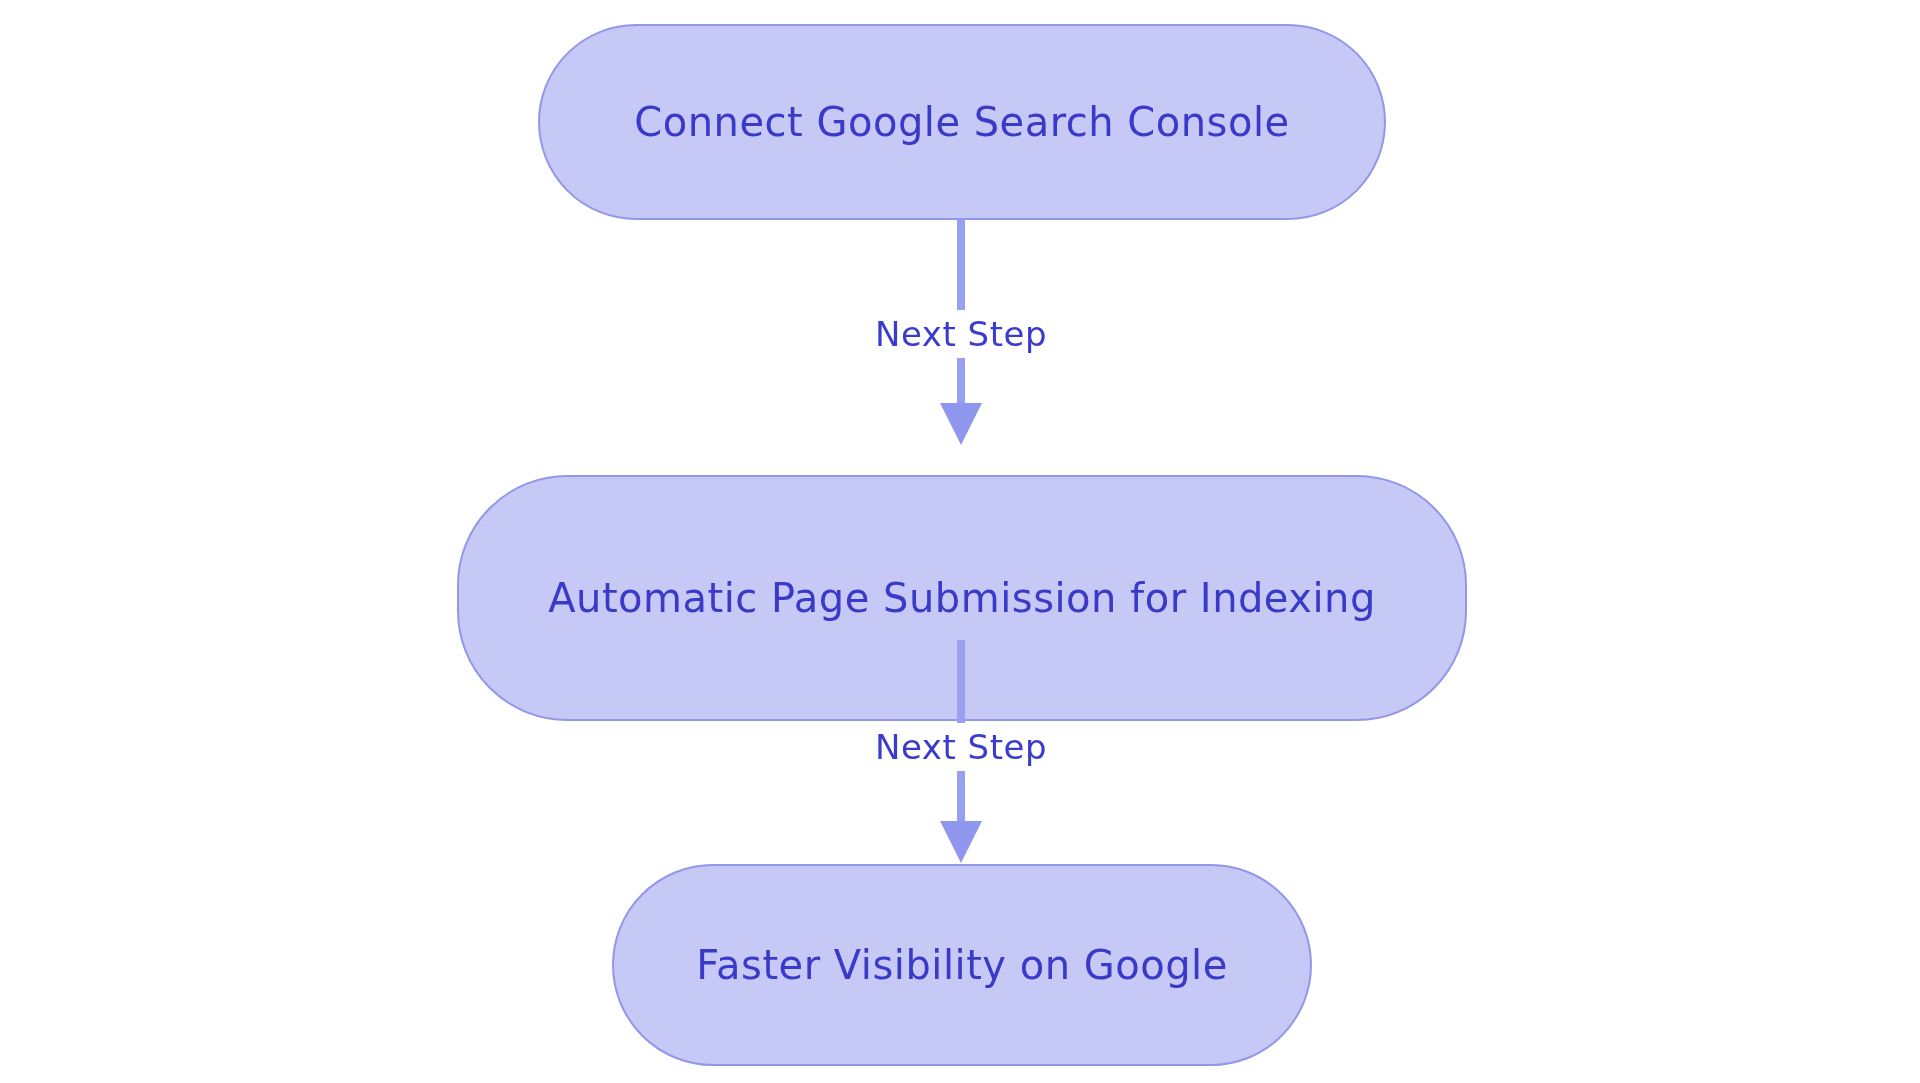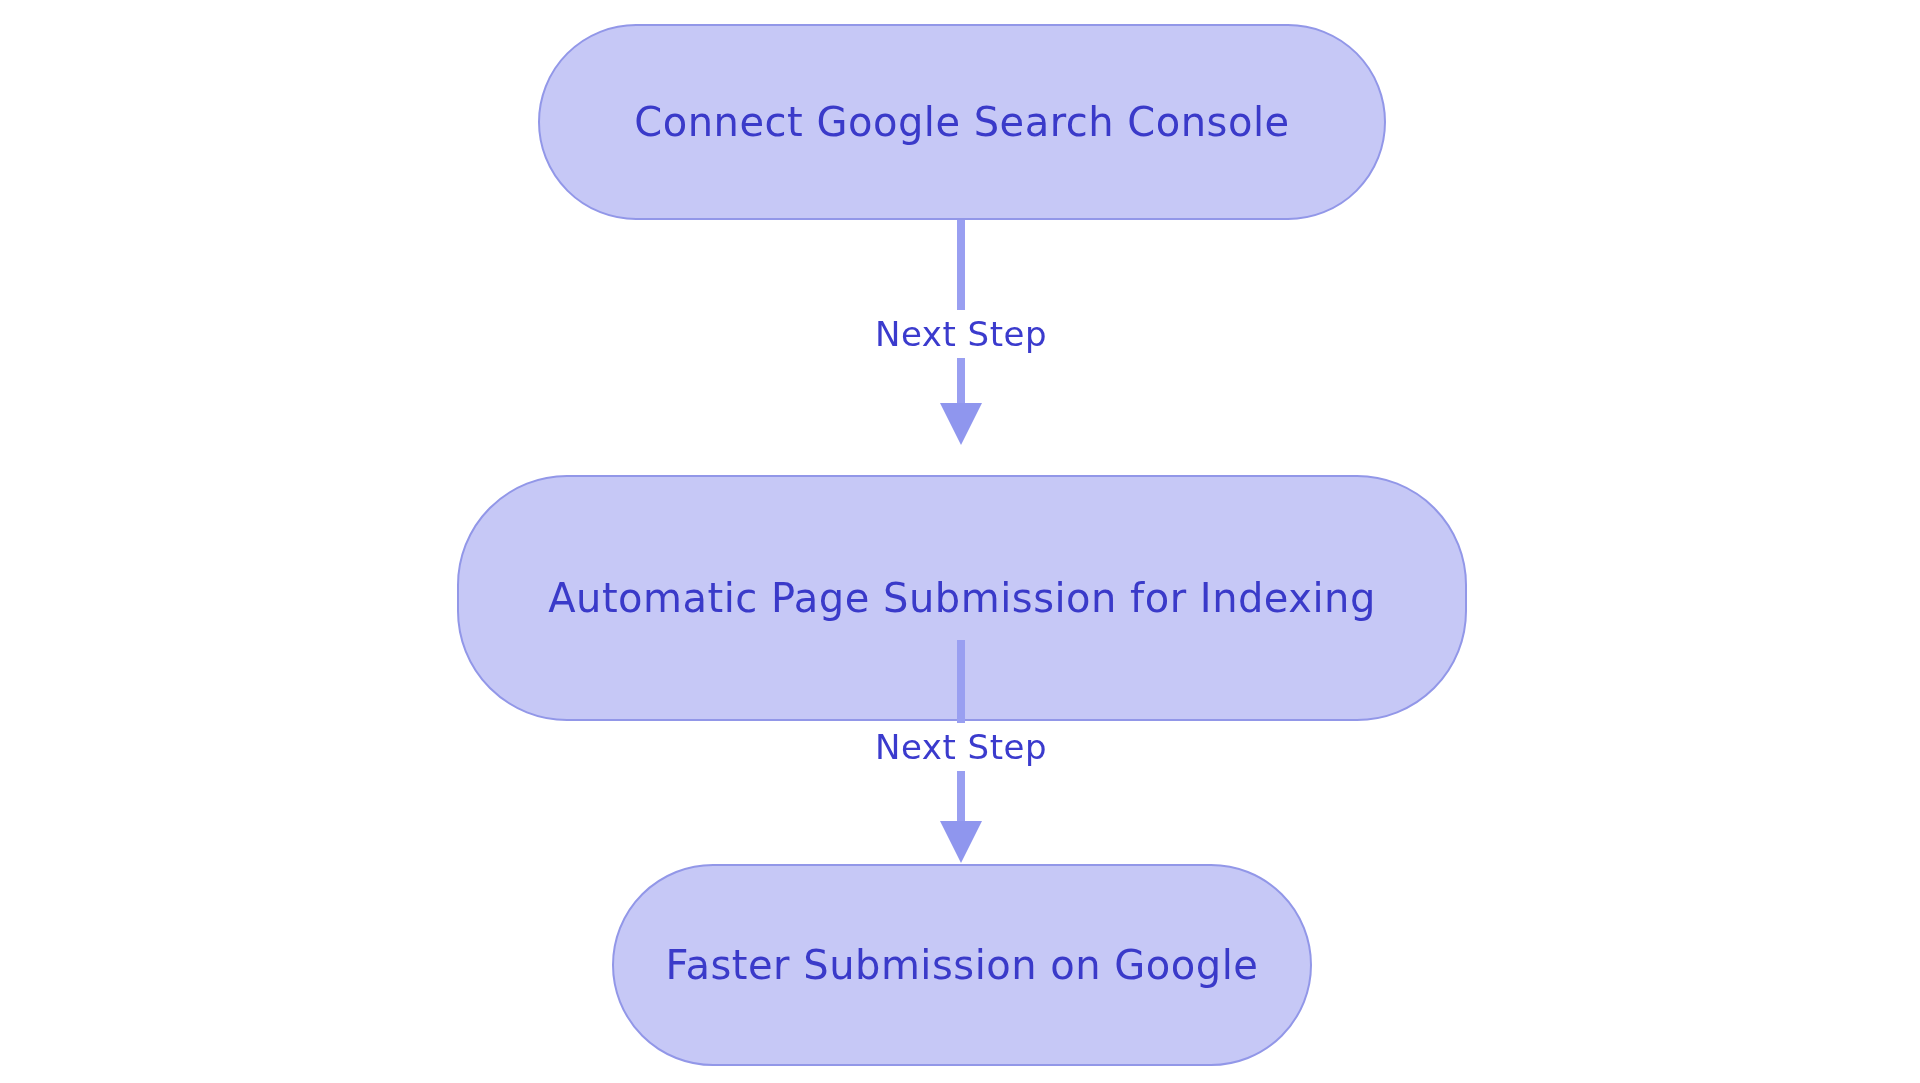--- a/index.html
+++ b/index.html
@@ -96,16 +96,16 @@
 
   <div class="flow-node node-2">
     <span>Automatic Page Submission for Indexing</span>
   </div>
 
   <div class="edge-stem stem-2"></div>
   <div class="arrowhead-down head-2"></div>
   <div class="edge-label label-2">Next Step</div>
 
   <div class="flow-node node-3">
-    <span>Faster Submission on Google</span>
+    <span>Faster Visibility on Google</span>
   </div>
 
 </div>
 
 </body></html>

